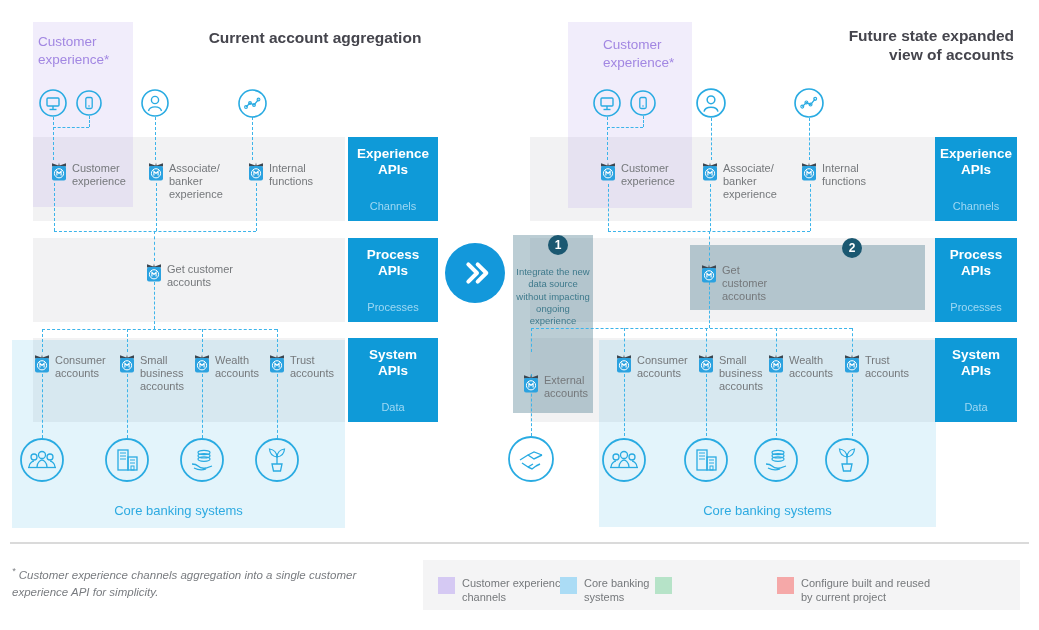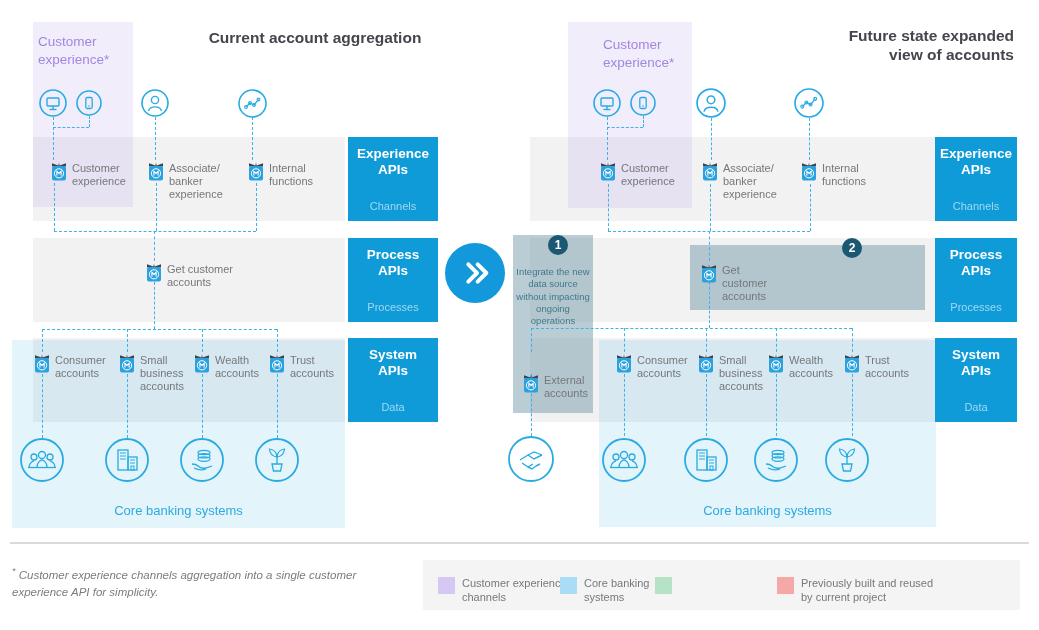--- a/index.html
+++ b/index.html
@@ -360,21 +360,21 @@
       <rect x="2" y="6" width="14" height="14.5" rx="2" fill="#2ba2e0"></rect>
       <circle cx="9" cy="13.3" r="4.6" fill="none" stroke="#fff" stroke-width="1"></circle>
       <path d="M6.9 15.6 L6.9 11.4 L9 13.4 L11.1 11.4 L11.1 15.6" fill="none" stroke="#fff" stroke-width="1.1"></path>
     </svg>
     <div class="node-label" style="width:52px">Trust accounts</div>
   </div>
 
   <div class="badge" style="left:548px;top:235px">
       <span>1</span>
     </div>
-  <div class="step-text" style="left:516px;top:266px;width:74px">Integrate the new data source without impacting ongoing operations</div>
+  <div class="step-text" style="left:516px;top:266px;width:74px">Integrate the new data source without impacting ongoing experience</div>
   <div class="badge" style="left:842px;top:238px">
       <span>2</span>
     </div>
 
   <svg class="circle-ic" style="left:20px;top:438px" width="44" height="44" viewBox="0 0 44 44">
     <circle cx="22" cy="22" r="21" fill="none" stroke="#29abe2" stroke-width="1.8"></circle>
     <circle cx="14" cy="19" r="3" fill="none" stroke="#29abe2" stroke-width="1.3"></circle>
     <circle cx="22" cy="17" r="3.5" fill="none" stroke="#29abe2" stroke-width="1.3"></circle>
     <circle cx="30" cy="19" r="3" fill="none" stroke="#29abe2" stroke-width="1.3"></circle>
     <path d="M9 29 c0-4 4-6 5-6 m3 6 c0-5 4-7 5-7 s5 2 5 7 M30 23 c1 0 5 2 5 6" fill="none" stroke="#29abe2" stroke-width="1.3"></path>
@@ -454,16 +454,16 @@
   </div>
   <div class="legend-item" style="left:560px;top:576px">
     <div class="legend-swatch" style="background: rgb(171, 220, 245);"></div>
     <div class="legend-label" style="width:72px">Core banking systems</div>
   </div>
   <div class="legend-item" style="left:655px;top:576px">
     <div class="legend-swatch" style="background: rgb(182, 227, 200);"></div>
   </div>
   <div class="legend-item" style="left:777px;top:576px">
     <div class="legend-swatch" style="background: rgb(245, 168, 168);"></div>
-    <div class="legend-label" style="width:140px">Previously built and reused by current project</div>
+    <div class="legend-label" style="width:140px">Configure built and reused by current project</div>
   </div>
 
 </div>
 
 </body></html>

